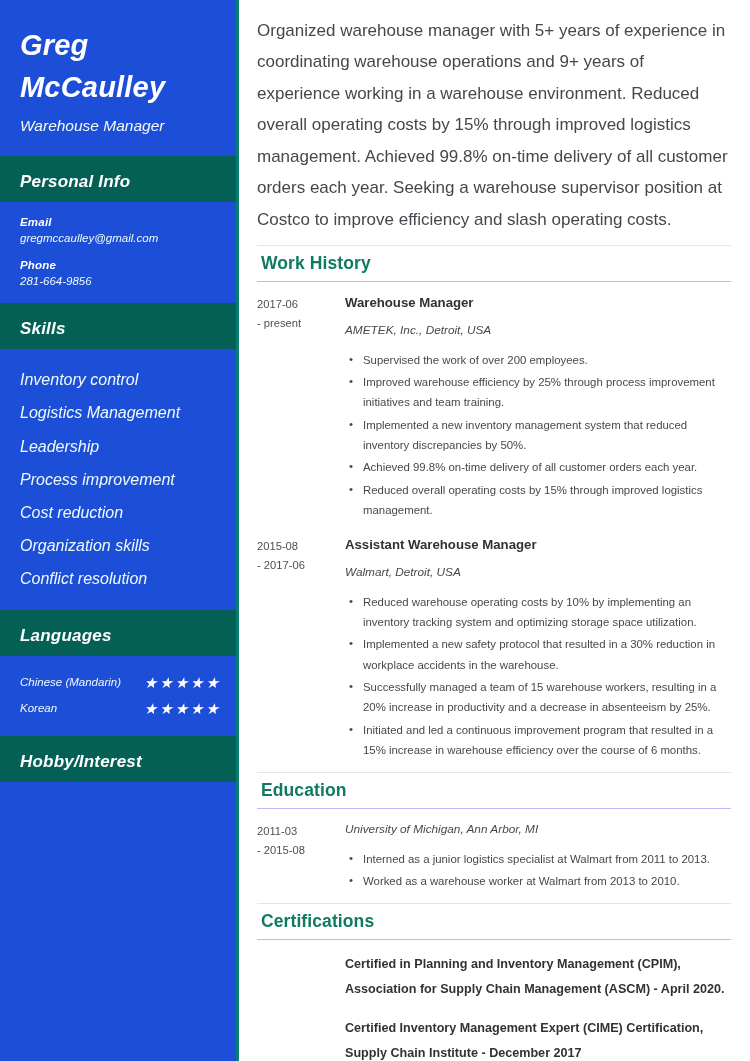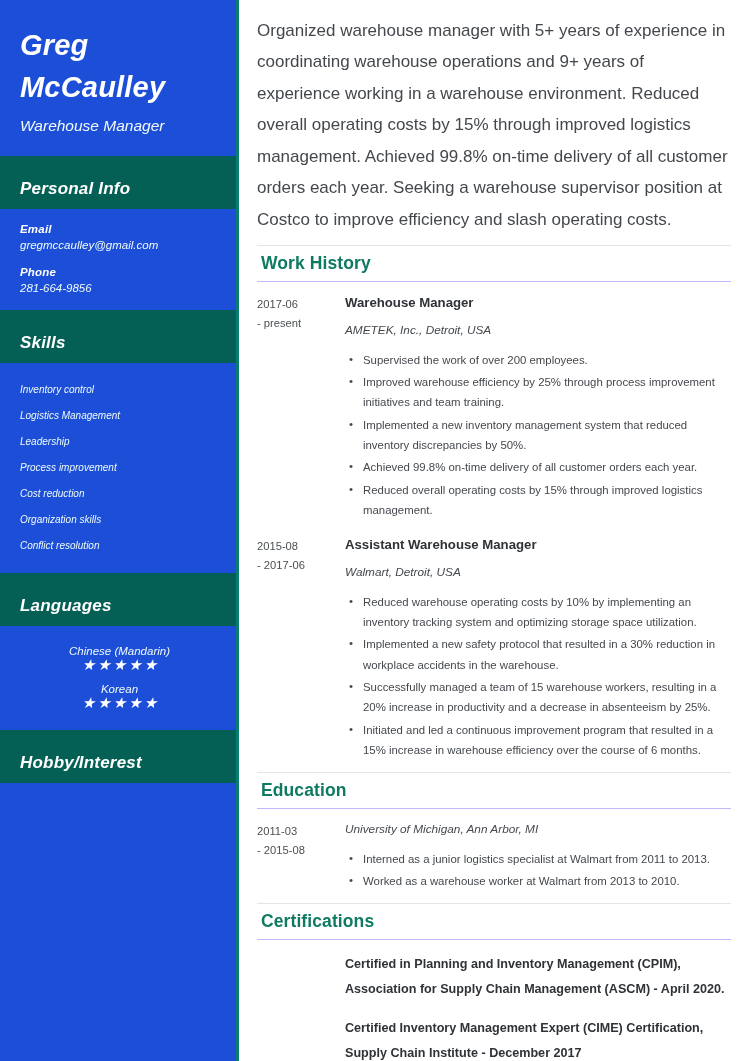--- a/index.html
+++ b/index.html
@@ -46,21 +46,21 @@
   }
   .job-title {
     font-size: 15.5px;
     font-weight: normal;
     margin: 8px 0 0 0;
     line-height: 1.3;
     color: #f2fbfa;
   }
   .side-section-head {
     background: #046055;
-    padding: 23px 20px 10px 20px;
+    padding: 16px 20px 10px 20px;
     font-size: 17px;
     font-weight: bold;
     letter-spacing: 0.2px;
   }
   .side-section-body {
     padding: 14px 20px 14px 20px;
   }
   .contact-item { margin-bottom: 15px; }
   .contact-item:last-child { margin-bottom: 2px; }
   .contact-label {
@@ -68,31 +68,30 @@
     font-weight: bold;
     letter-spacing: 0.2px;
     margin-bottom: 4px;
   }
   .contact-value {
     font-size: 11.5px;
     color: #eefbf9;
     word-break: break-word;
   }
   .skill-item {
-    font-size: 10px;
+    font-size: 16px;
     color: #eefbf9;
     padding: 7px 0 7px 0;
     line-height: 1.2;
   }
   .lang-row {
     display: flex;
     align-items: center;
     justify-content: space-between;
     padding: 5px 0 6px 0;
-    flex-direction: column;
   }
   .lang-name {
     font-size: 11.5px;
     color: #eefbf9;
   }
   .stars {
     display: flex;
     gap: 2px;
     font-size: 15px;
     line-height: 1;

